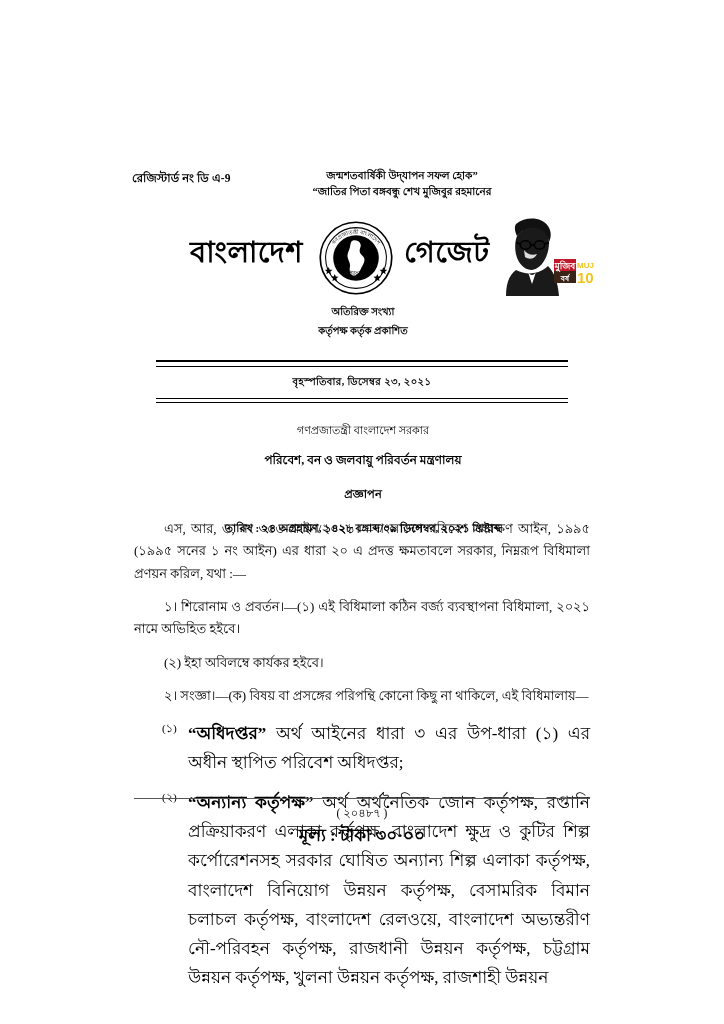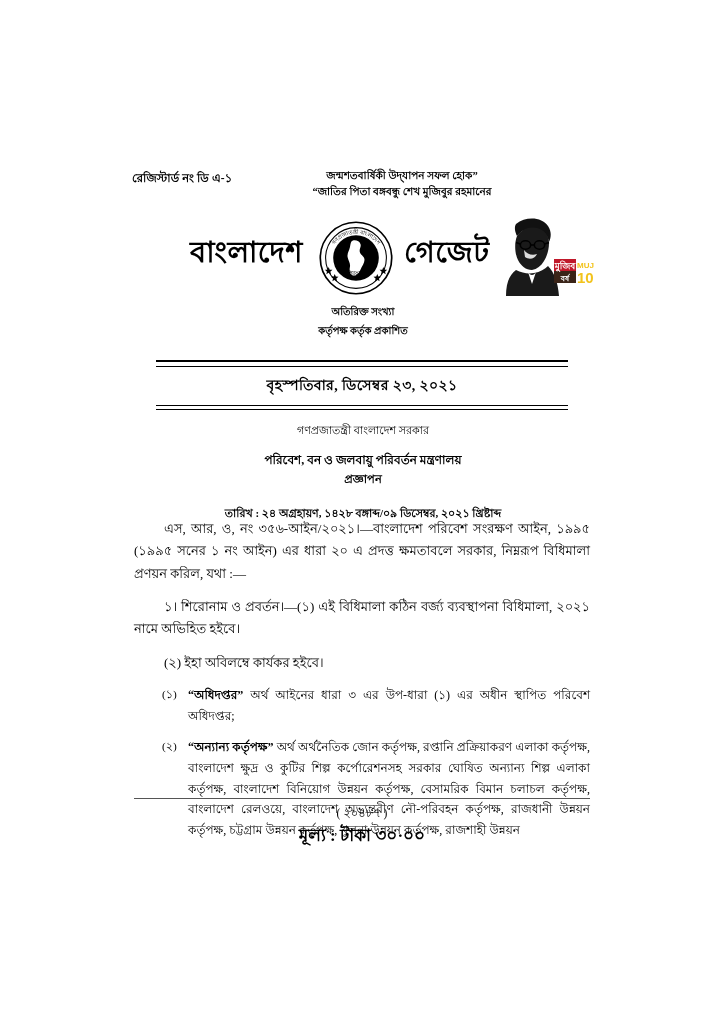--- a/index.html
+++ b/index.html
@@ -116,37 +116,37 @@
     height: 4px;
     border-top: 2px solid #000;
     border-bottom: 1px solid #000;
   }
   .rule-double.bottom {
     border-top: 1.5px solid #000;
     border-bottom: 1.5px solid #000;
     height: 3px;
   }
   .date-text {
-    font-size: 14px;
+    font-size: 10px;
     font-weight: bold;
     padding: 7px 0 7px 0;
     letter-spacing: 0.4px;
   }
 
   
   .gov-block {
     position: absolute;
     left: 132px;
     top: 424px;
     width: 462px;
     text-align: center;
   }
   .gov-line   { font-size: 11px;   line-height: 1.2; }
   .ministry   { font-size: 12px;   font-weight: bold; margin-top: 14px; }
-  .notif      { font-size: 11.5px; font-weight: bold; margin-top: 0; }
+  .notif      { font-size: 11.5px; font-weight: bold; margin-top: 15px; }
   .date-line  { font-size: 11px;   margin-top: 15px; font-weight: bold; }
 
   
   .body-wrap {
     position: absolute;
     left: 134px;
     top: 518px;
     width: 456px;
   }
   p.para {
@@ -165,21 +165,21 @@
   .numbered .num {
     width: 54px;
     flex: 0 0 54px;
     padding-left: 28px;
     box-sizing: border-box;
     font-size: 11.3px;
     line-height: 1.72;
   }
   .numbered .txt {
     flex: 1 1 auto;
-    font-size: 12px;
+    font-size: 17px;
     line-height: 1.72;
     text-align: justify;
     text-justify: inter-word;
   }
   b.term { font-weight: bold; }
 
   
   .footer {
     position: absolute;
     left: 134px;
@@ -195,21 +195,21 @@
   .price  { font-size: 17px; font-weight: bold; line-height: 1.6; }
 </style>
 </head>
 <body>
 
 <div class="page">
 
   <div class="masthead">
 
     <div class="reg-row">
-      <div class="reg-no">রেজিস্টার্ড নং ডি এ-১</div>
+      <div class="reg-no">রেজিস্টার্ড নং ডি এ-9</div>
       <div class="slogan">
         <div>জন্মশতবার্ষিকী উদ্‌যাপন সফল হোক”</div>
         <div>“জাতির পিতা বঙ্গবন্ধু শেখ মুজিবুর রহমানের</div>
       </div>
     </div>
 
     <div class="title-row">
 
       <div class="gz-word left">বাংলাদেশ</div>
 
@@ -310,20 +310,21 @@
   </div>
 
   <div class="body-wrap">
 
     <p class="para indent">এস, আর, ও, নং ৩৫৬-আইন/২০২১।—বাংলাদেশ পরিবেশ সংরক্ষণ আইন, ১৯৯৫ (১৯৯৫ সনের ১ নং আইন) এর ধারা ২০ এ প্রদত্ত ক্ষমতাবলে সরকার, নিম্নরূপ বিধিমালা প্রণয়ন করিল, যথা :—</p>
 
     <p class="para indent">১। শিরোনাম ও প্রবর্তন।—(১) এই বিধিমালা কঠিন বর্জ্য ব্যবস্থাপনা বিধিমালা, ২০২১ নামে অভিহিত হইবে।</p>
 
     <p class="para indent">(২) ইহা অবিলম্বে কার্যকর হইবে।</p>
 
+    <p class="para indent">২। সংজ্ঞা।—(ক) বিষয় বা প্রসঙ্গের পরিপন্থি কোনো কিছু না থাকিলে, এই বিধিমালায়—</p>
 
     <div class="numbered">
       <div class="num">(১)</div>
       <div class="txt">
         <b class="term">“অধিদপ্তর”</b><span> অর্থ আইনের ধারা ৩ এর উপ-ধারা (১) এর অধীন স্থাপিত পরিবেশ অধিদপ্তর;</span>
       </div>
     </div>
 
     <div class="numbered">
       <div class="num">(২)</div>

